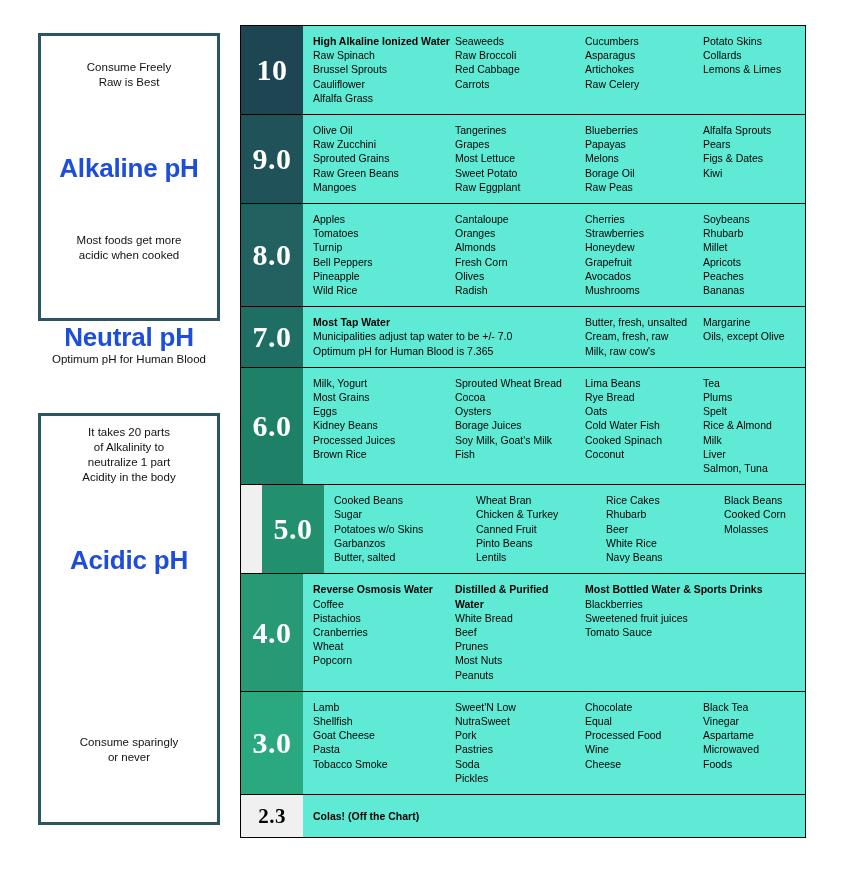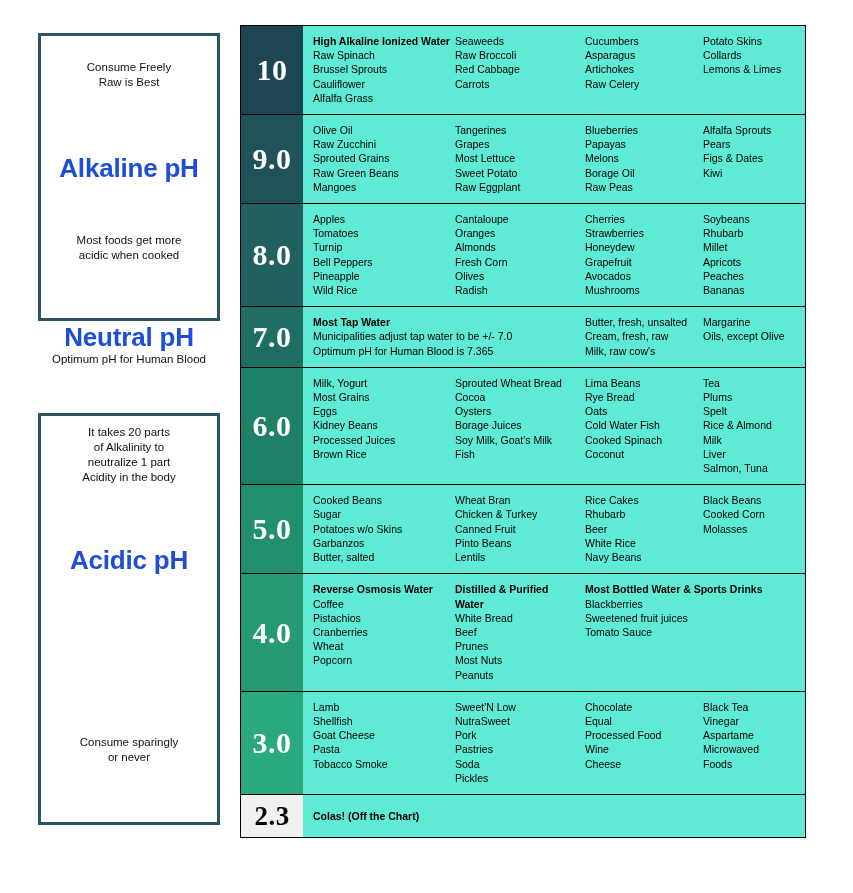--- a/index.html
+++ b/index.html
@@ -99,21 +99,21 @@
   
   .a1 { flex: 0 0 142px; }
   .a2 { flex: 0 0 130px; }
   .a3 { flex: 1 1 auto; }
 
   
   .row.offchart { background: #f0f0f0; }
   .row.offchart .ph-cell {
     color: #000;
     background: #f0f0f0;
-    font-size: 27px;
+    font-size: 21px;
   }
   .row.offchart .items-cell { padding: 14px 6px 14px 10px; align-items: center; }
   .row.offchart .col { font-weight: bold; font-size: 10.5px; }
 </style>
 </head>
 <body>
 
 <div class="page">
 
   <div class="sidebar">
@@ -282,21 +282,21 @@
             <div class="itm">Plums</div>
             <div class="itm">Spelt</div>
             <div class="itm">Rice &amp; Almond</div>
             <div class="itm">Milk</div>
             <div class="itm">Liver</div>
             <div class="itm">Salmon, Tuna</div>
           </div>
         </div>
       </div>
       <div class="row">
-        <div class="ph-cell" style="background: rgb(34, 144, 111);">5.0</div>
+        <div class="ph-cell" style="background: rgb(34, 144, 111); margin-left: 21px;">5.0</div>
         <div class="items-cell">
           <div class="col c1">
             <div class="itm">Cooked Beans</div>
             <div class="itm">Sugar</div>
             <div class="itm">Potatoes w/o Skins</div>
             <div class="itm">Garbanzos</div>
             <div class="itm">Butter, salted</div>
           </div>
           <div class="col c2">
             <div class="itm">Wheat Bran</div>

